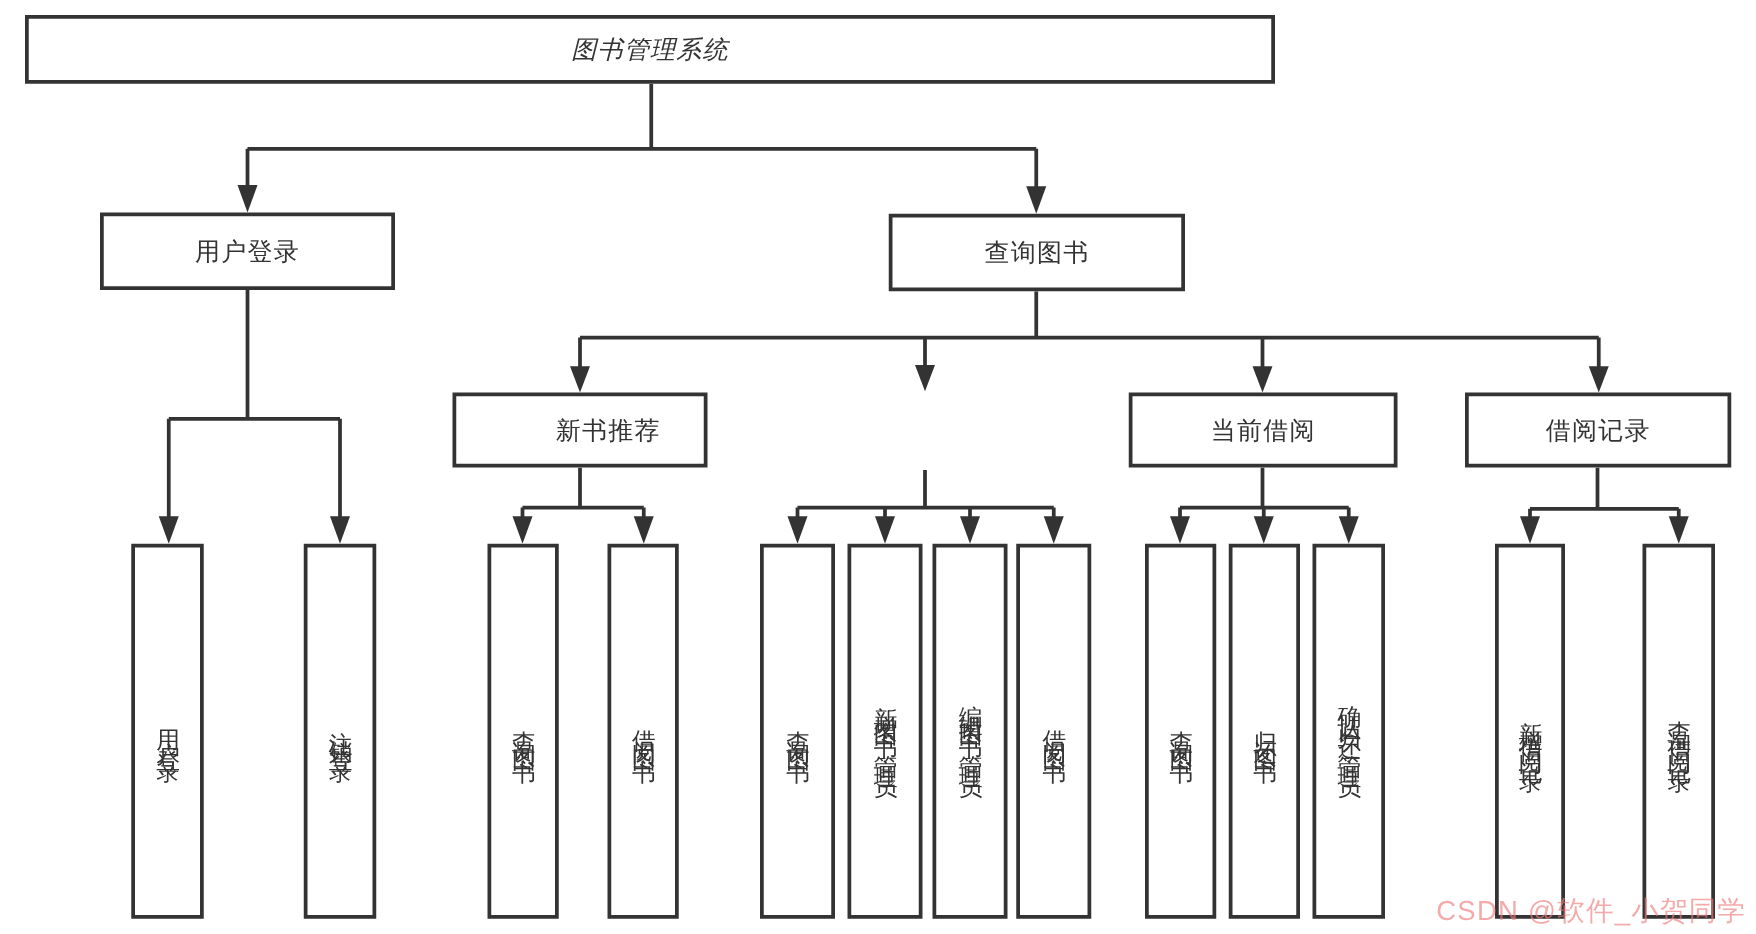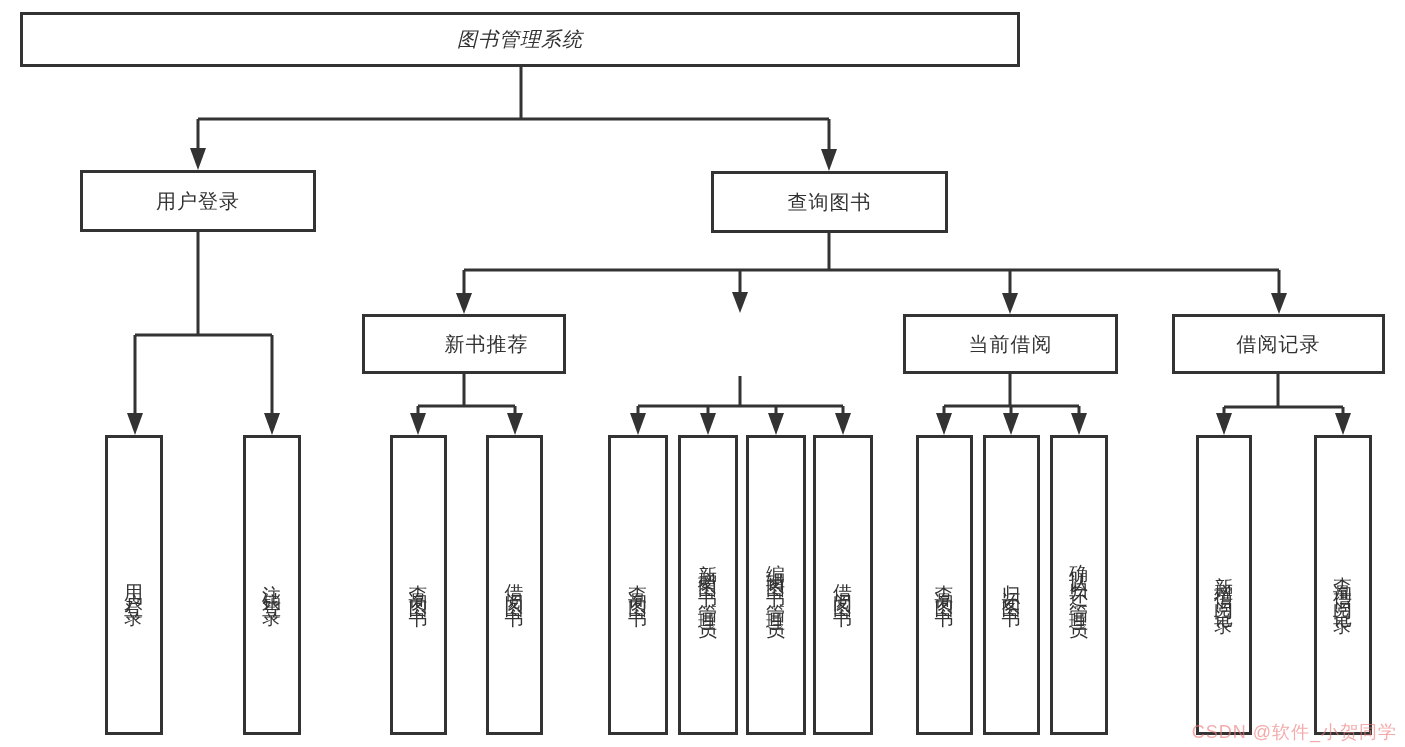--- a/index.html
+++ b/index.html
@@ -31,21 +31,21 @@
     writing-mode:vertical-rl;
     text-orientation:mixed;
     letter-spacing:8px;
     font-size:19px;
     line-height:1;
   }
   .watermark{
     position:absolute;
     right:8px;
     bottom:3px;
-    font-size:18px;
+    font-size:22px;
     letter-spacing:1px;
     color:rgba(238,125,125,0.65);
     z-index:10;
     white-space:nowrap;
   }
 </style>
 </head>
 <body>
 
 <div class="canvas">

